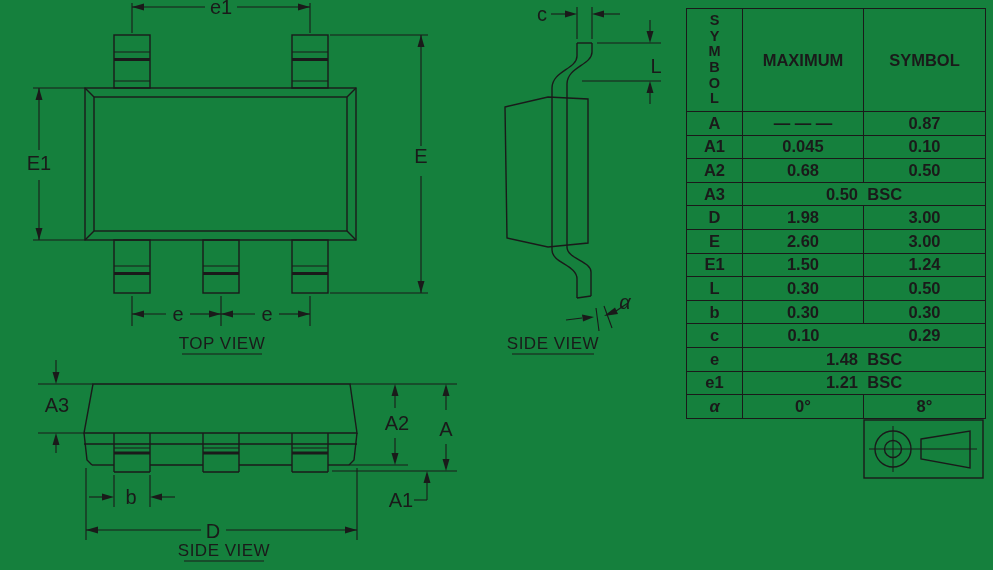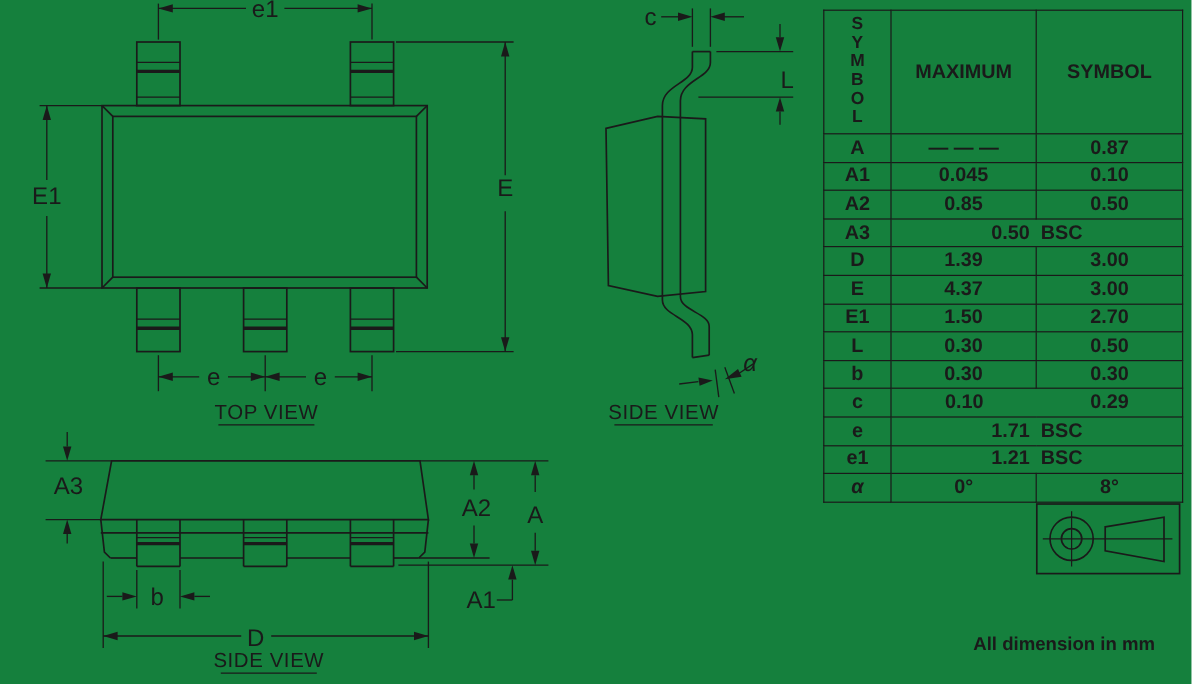--- a/index.html
+++ b/index.html
@@ -305,41 +305,41 @@
       <td>— — —</td>
       <td>0.87</td>
     </tr>
     <tr>
       <td>A1</td>
       <td>0.045</td>
       <td>0.10</td>
     </tr>
     <tr>
       <td>A2</td>
-      <td>0.85</td>
+      <td>0.68</td>
       <td>0.50</td>
     </tr>
     <tr>
       <td>A3</td>
       <td class="spanval" colspan="2">0.50  BSC</td>
     </tr>
     <tr>
       <td>D</td>
-      <td>1.39</td>
+      <td>1.98</td>
       <td>3.00</td>
     </tr>
     <tr>
       <td>E</td>
-      <td>4.37</td>
+      <td>2.60</td>
       <td>3.00</td>
     </tr>
     <tr>
       <td>E1</td>
       <td>1.50</td>
-      <td>2.70</td>
+      <td>1.24</td>
     </tr>
     <tr>
       <td>L</td>
       <td>0.30</td>
       <td>0.50</td>
     </tr>
     <tr>
       <td>b</td>
       <td>0.30</td>
       <td>0.30</td>
@@ -348,29 +348,28 @@
       <td>c</td>
       <td class="splitcell" colspan="2">
         <div class="splitwrap">
           <span>0.10</span>
           <span>0.29</span>
         </div>
       </td>
     </tr>
     <tr>
       <td>e</td>
-      <td class="spanval" colspan="2">1.71  BSC</td>
+      <td class="spanval" colspan="2">1.48  BSC</td>
     </tr>
     <tr>
       <td>e1</td>
       <td class="spanval" colspan="2">1.21  BSC</td>
     </tr>
     <tr>
       <td class="ital">α</td>
       <td>0°</td>
       <td>8°</td>
     </tr>
   </tbody>
 </table>
 
-<div class="note">All dimension in mm</div>
 
 </div>
 
 </body></html>

